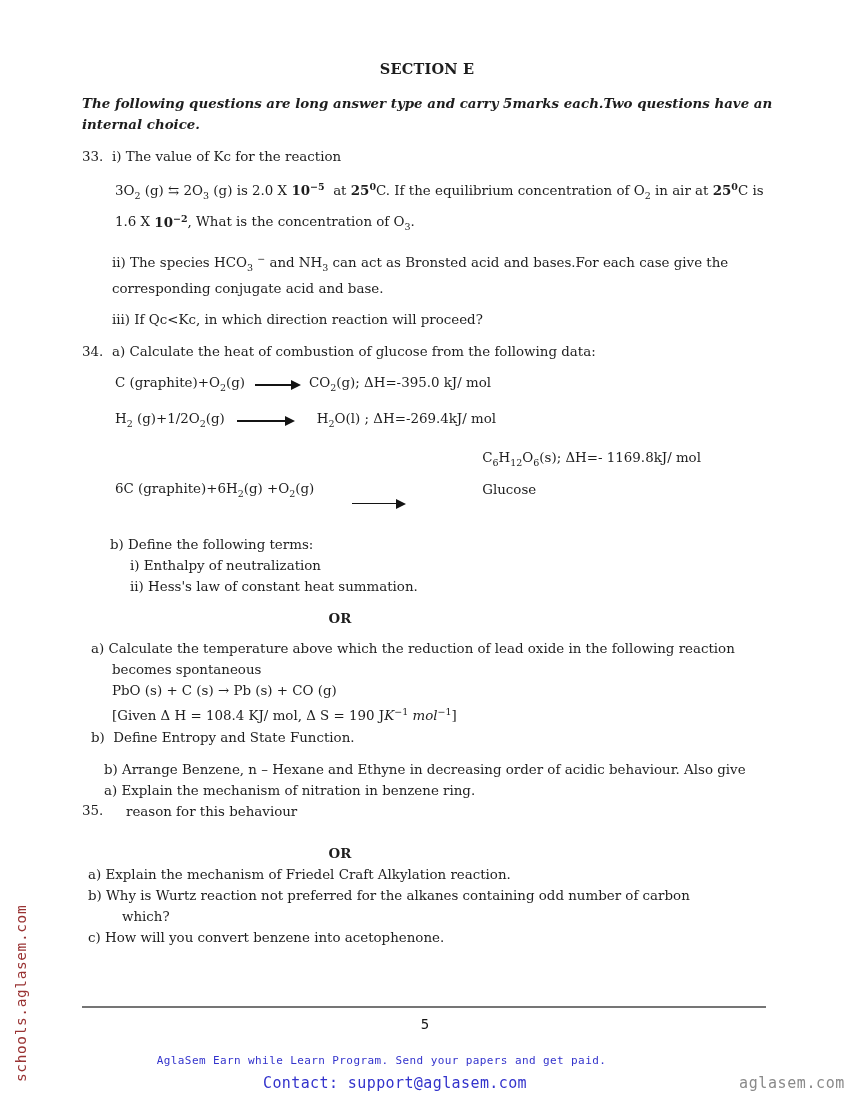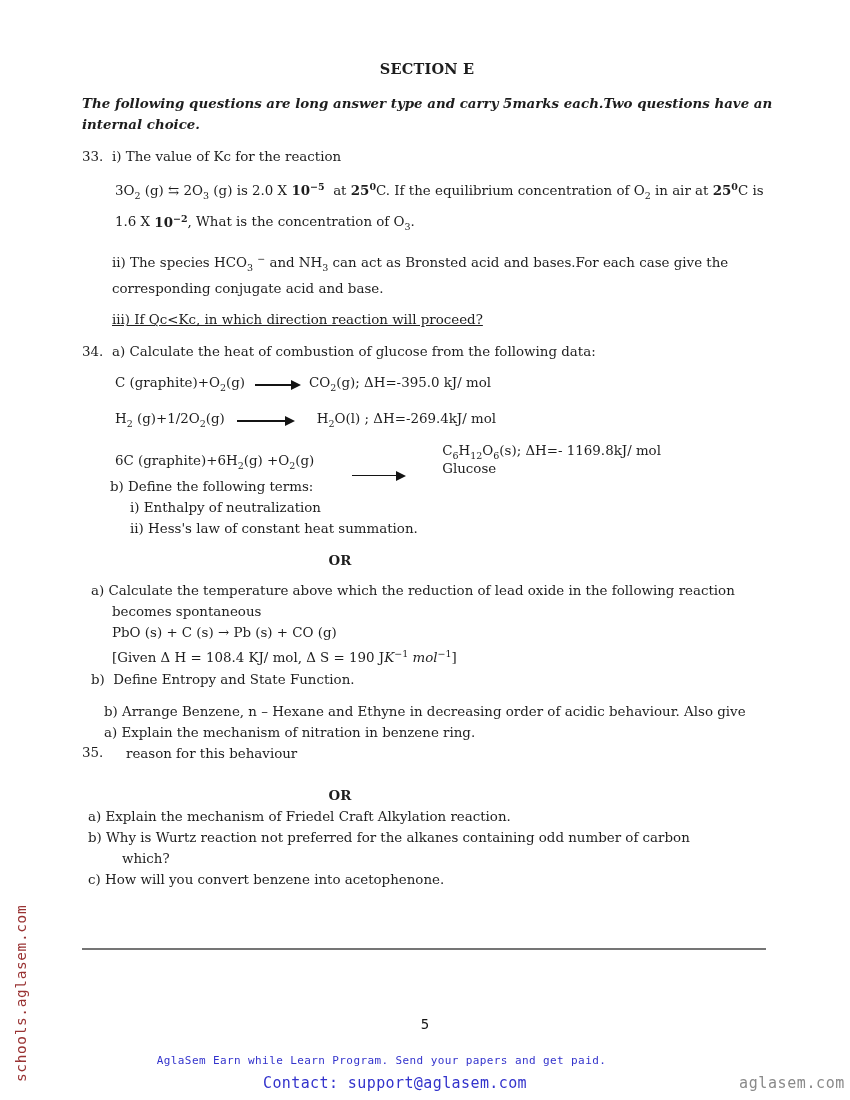--- a/index.html
+++ b/index.html
@@ -31,38 +31,38 @@
 
   .qrow{display:flex;}
   .qnum{flex:none;width:30px;white-space:pre;}
   .qnum.narrow{width:22px;margin-top:44px;}
   .qtext{flex:1;}
 
   .q33-head{margin-top:11px;line-height:21px;}
   .reaction-para{margin-top:9px;margin-left:33px;}
   .reaction-para .line{line-height:22px;}
   .part-ii{margin-top:10px;margin-left:30px;}
-  .part-iii{margin-top:10px;margin-left:30px;text-decoration:underline;}
+  .part-iii{margin-top:10px;margin-left:30px;}
 
   .q34-head{margin-top:11px;line-height:21px;}
   .eqrow{display:flex;align-items:center;margin-left:33px;margin-top:10px;line-height:21px;}
   .eqrow.toprow{align-items:flex-end;gap:28px;}
   .eqrow.toprow .eq-lhs{line-height:22px;}
   .eq-lhs,.eq-rhs{white-space:pre;}
   .arrow{position:relative;height:1.6px;background:#141414;flex:none;}
   .arrow::after{
     content:"";position:absolute;right:-2px;top:-4.2px;
     border-left:10px solid #141414;border-top:5px solid transparent;border-bottom:5px solid transparent;
   }
   .arrow.a1{width:44px;margin:0 10px;}
   .arrow.a2{width:56px;margin:0 24px 0 12px;}
   .arrow.a3{width:52px;margin:10px 10px 0 10px;}
-  .eq-rhs-stack .line{line-height:14px;}
-
-  .part-b{margin-left:28px;}
+  .eq-rhs-stack .line{line-height:28px;margin-left:40px;}
+
+  .part-b{margin-top:30px;margin-left:28px;}
   .part-b-sub{margin-left:48px;}
   .or-label{width:516px;text-align:center;font-weight:700;line-height:21px;}
   .or-1{margin-top:11px;}
   .or-2{margin-top:21px;}
 
   .alt34{margin-top:9px;}
   .alt34 .lead{margin-left:9px;}
   .alt34 .cont{margin-left:30px;}
 
   .q35-head{margin-top:11px;}

